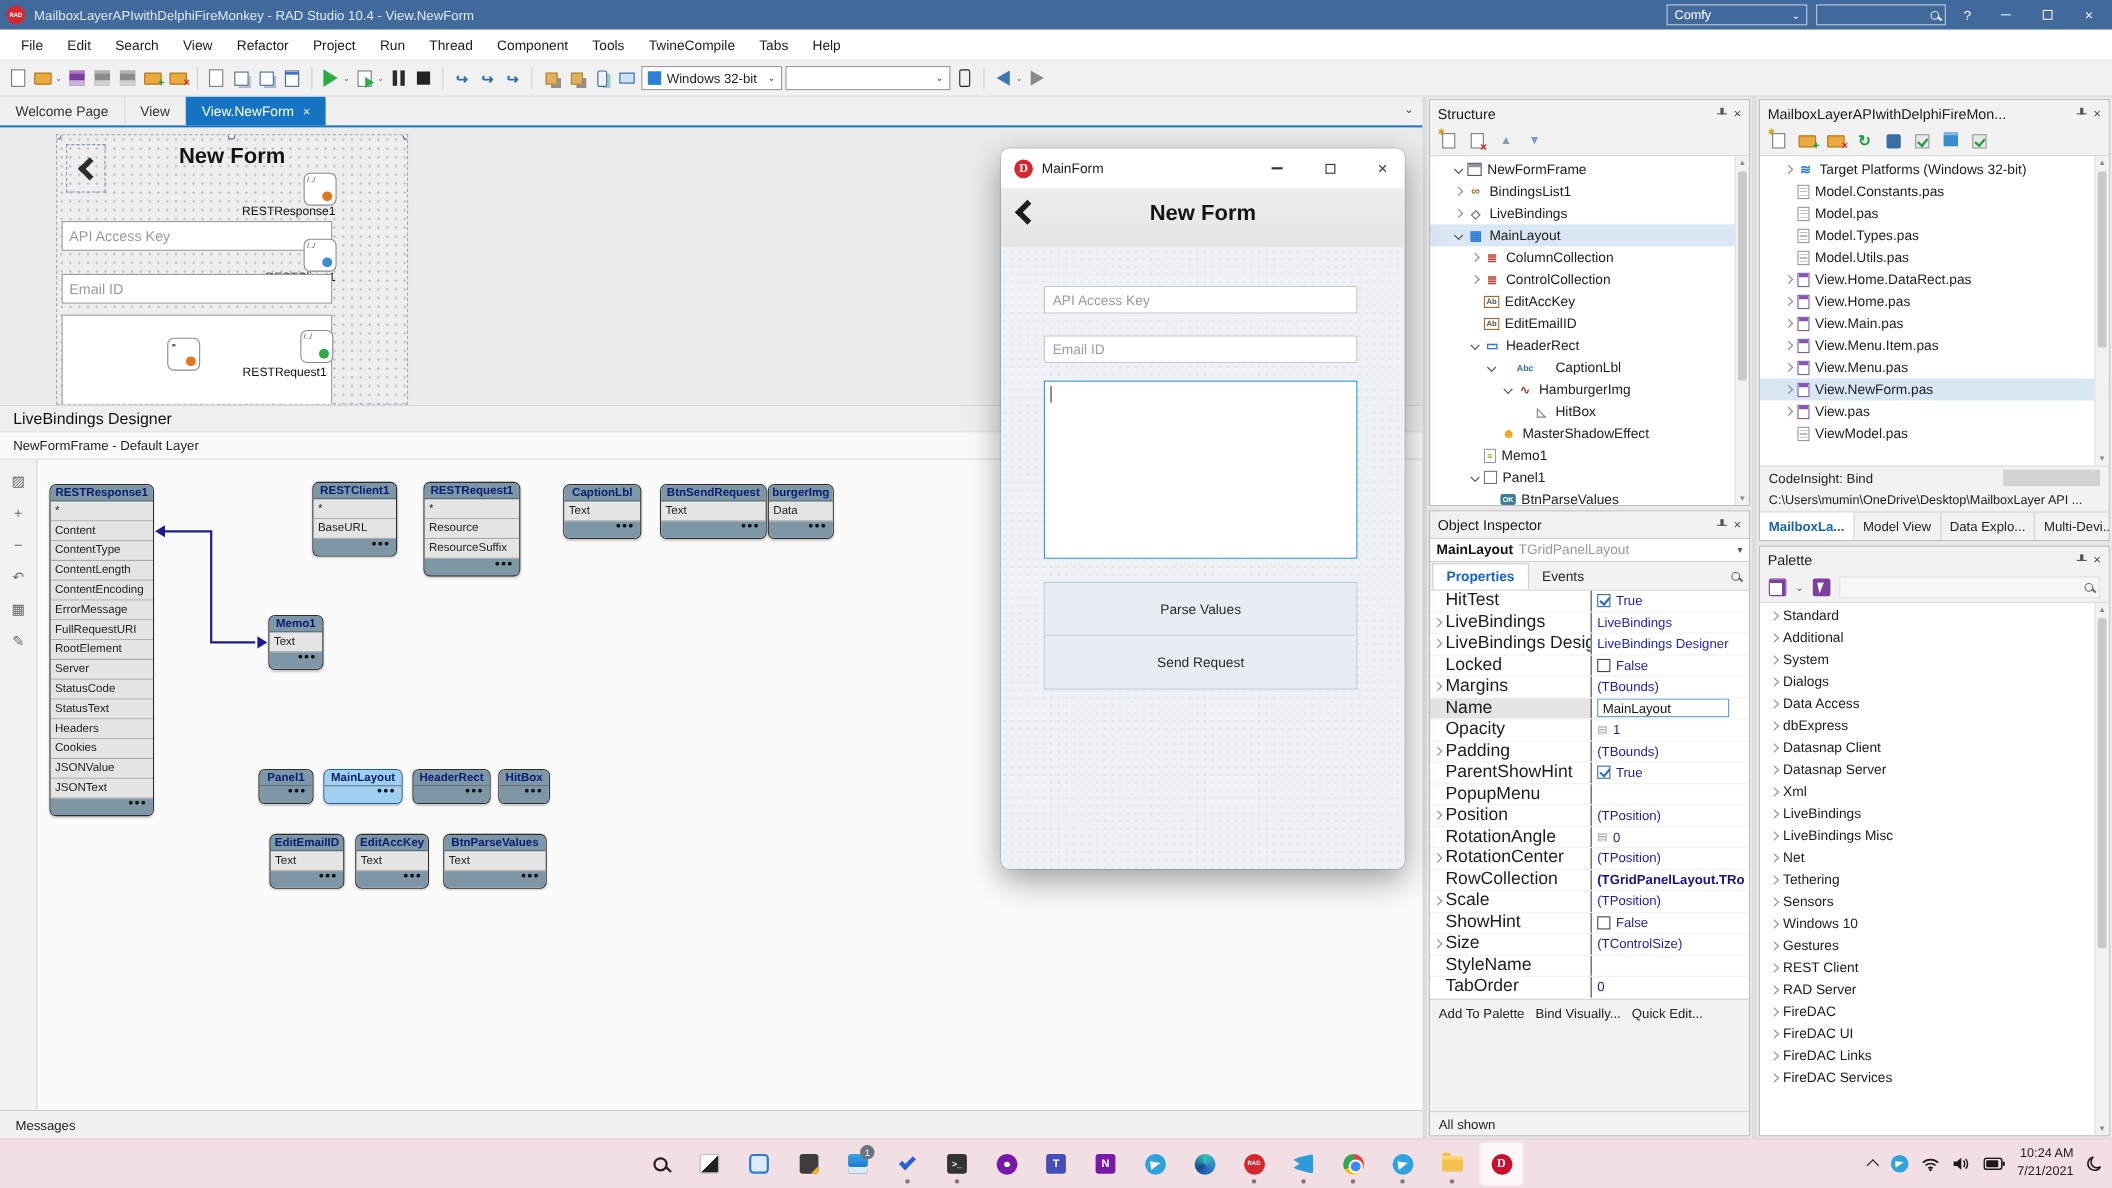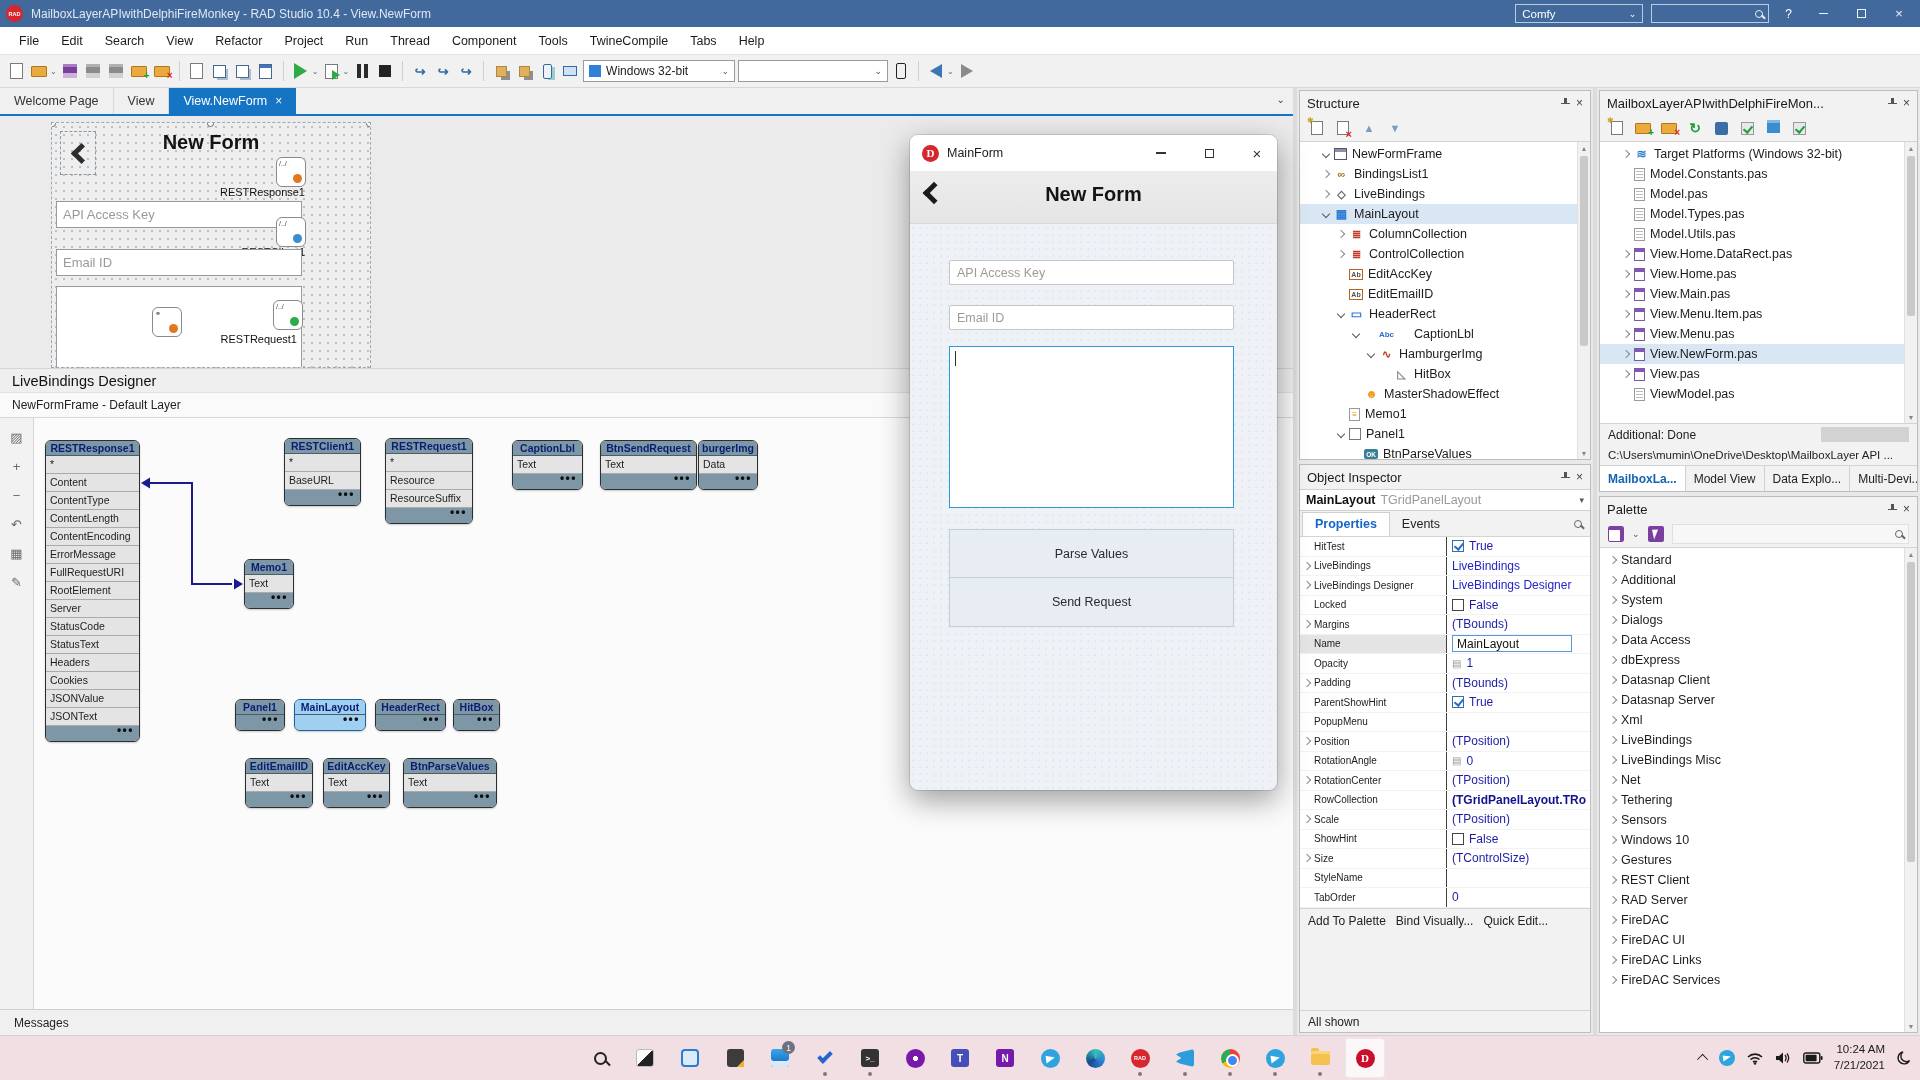--- a/index.html
+++ b/index.html
@@ -134,21 +134,21 @@
 .ti-formunit{background:#fff;border:1px solid #7a5ba5;width:11px;height:13px;box-shadow:inset 0 3px 0 #8755b5;position:relative}
 
 .oi-selector{height:22px;background:#fff;border-top:1px solid #d0d0d0;border-bottom:1px solid #d0d0d0;display:flex;align-items:center;font-size:12.5px;padding:0 6px;gap:5px}
 .oi-selector .nm{font-weight:bold;color:#111}
 .oi-selector .tp{color:#9a9a9a}
 .oi-tabs{height:25px;display:flex;align-items:center;background:#f2f2f2;padding-left:2px}
 .oi-tab{height:24px;display:flex;align-items:center;padding:0 12px;font-size:12.5px;color:#222}
 .oi-tab.active{background:#fff;color:#1464c8;font-weight:bold;border:1px solid #d0d0d0;border-bottom:none}
 .oi-grid{background:#fff;border-top:1px solid #d4d4d4;position:relative}
 .oi-row{height:19.5px;display:flex;align-items:center;border-bottom:1px solid #f2f2f2}
-.oi-name{flex:0 0 146px;display:flex;align-items:center;height:100%;gap:4px;padding-left:4px;font-size:10px;color:#1c1c1c;white-space:nowrap;overflow:hidden}
+.oi-name{flex:0 0 146px;display:flex;align-items:center;height:100%;gap:4px;padding-left:4px;font-size:16px;color:#1c1c1c;white-space:nowrap;overflow:hidden}
 .oi-name.sel{background:#e4e4e4}
 .oi-val{flex:1;height:100%;display:flex;align-items:center;border-left:1px solid #404040;padding-left:5px;font-size:12px;color:#1c1ca8;gap:5px;white-space:nowrap;overflow:hidden}
 .oi-val.link{color:#2323c8}
 .oi-val.bold{font-weight:bold;color:#12128e}
 .cb{width:12px;height:12px;border:1.4px solid #2f6fb5;background:#fff;position:relative;flex:none}
 .cb.on::after{content:'';position:absolute;left:2.5px;top:0px;width:4px;height:7px;border-right:2px solid #2f6fb5;border-bottom:2px solid #2f6fb5;transform:rotate(40deg)}
 .cb.off{border-color:#444}
 .film{color:#999;font-size:10px}
 .oi-edit{background:#fff;border:1px solid #5599dd;height:17px;display:flex;align-items:center;padding:0 4px;color:#111;min-width:120px}
 .oi-footer{height:26px;display:flex;align-items:center;gap:10px;background:#f2f2f2;border-top:1px solid #d4d4d4;font-size:12px;color:#222;padding:0 8px}
@@ -341,21 +341,21 @@
       <span class="tico">
         <span class="t-tan"></span>
       </span>
       <span class="tico">
         <span class="t-devices"></span>
       </span>
       <span class="tico">
         <span class="t-align"></span>
       </span>
     </span>
-  <span class="combo" style="width:152px">
+  <span class="combo" style="width:128px">
     <span class="win4">
         <i></i>
         <i></i>
         <i></i>
         <i></i>
       </span>
     <span class="cx">Windows 32-bit</span>
     <span class="cdown">⌄</span>
   </span>
   <span class="combo" style="width:150px">
@@ -972,21 +972,21 @@
               <span>ViewModel.pas</span>
             </div>
           </div>
         <div class="sbar">
           <span class="ar" style="top:0">▲</span>
           <span class="thumb" style="top:14px;height:160px"></span>
           <span class="ar" style="bottom:0">▼</span>
         </div>
       </div>
       <div class="pj-status">
-        <span>Additional: Done</span>
+        <span>CodeInsight: Bind</span>
         <span class="pj-prog"></span>
       </div>
       <div class="pj-path">C:\Users\mumin\OneDrive\Desktop\MailboxLayer API ...</div>
       <div class="pj-tabs" id="project-tabs">
           <span class="pj-tab active">MailboxLa...</span>
           <span class="pj-tab">Model View</span>
           <span class="pj-tab">Data Explo...</span>
           <span class="pj-tab">Multi-Devi...</span>
         </div>
     </div>

